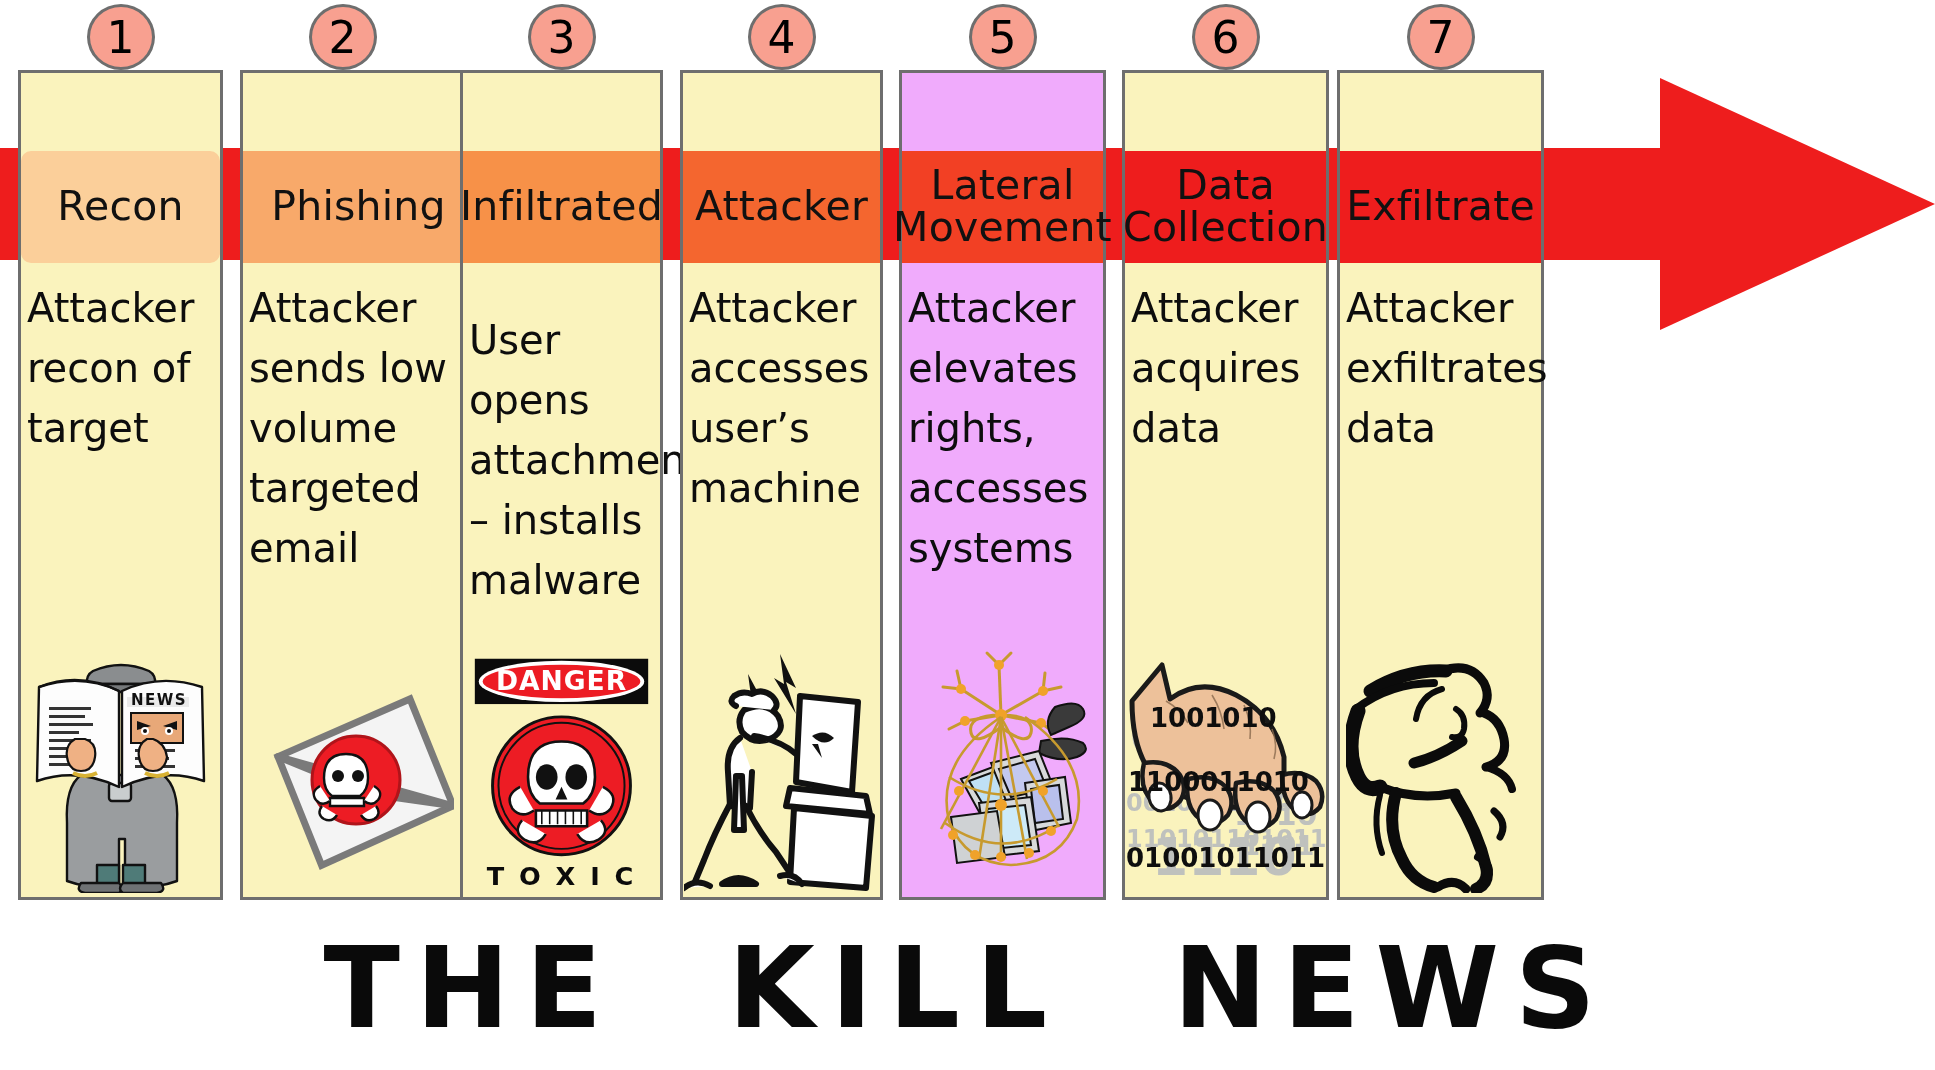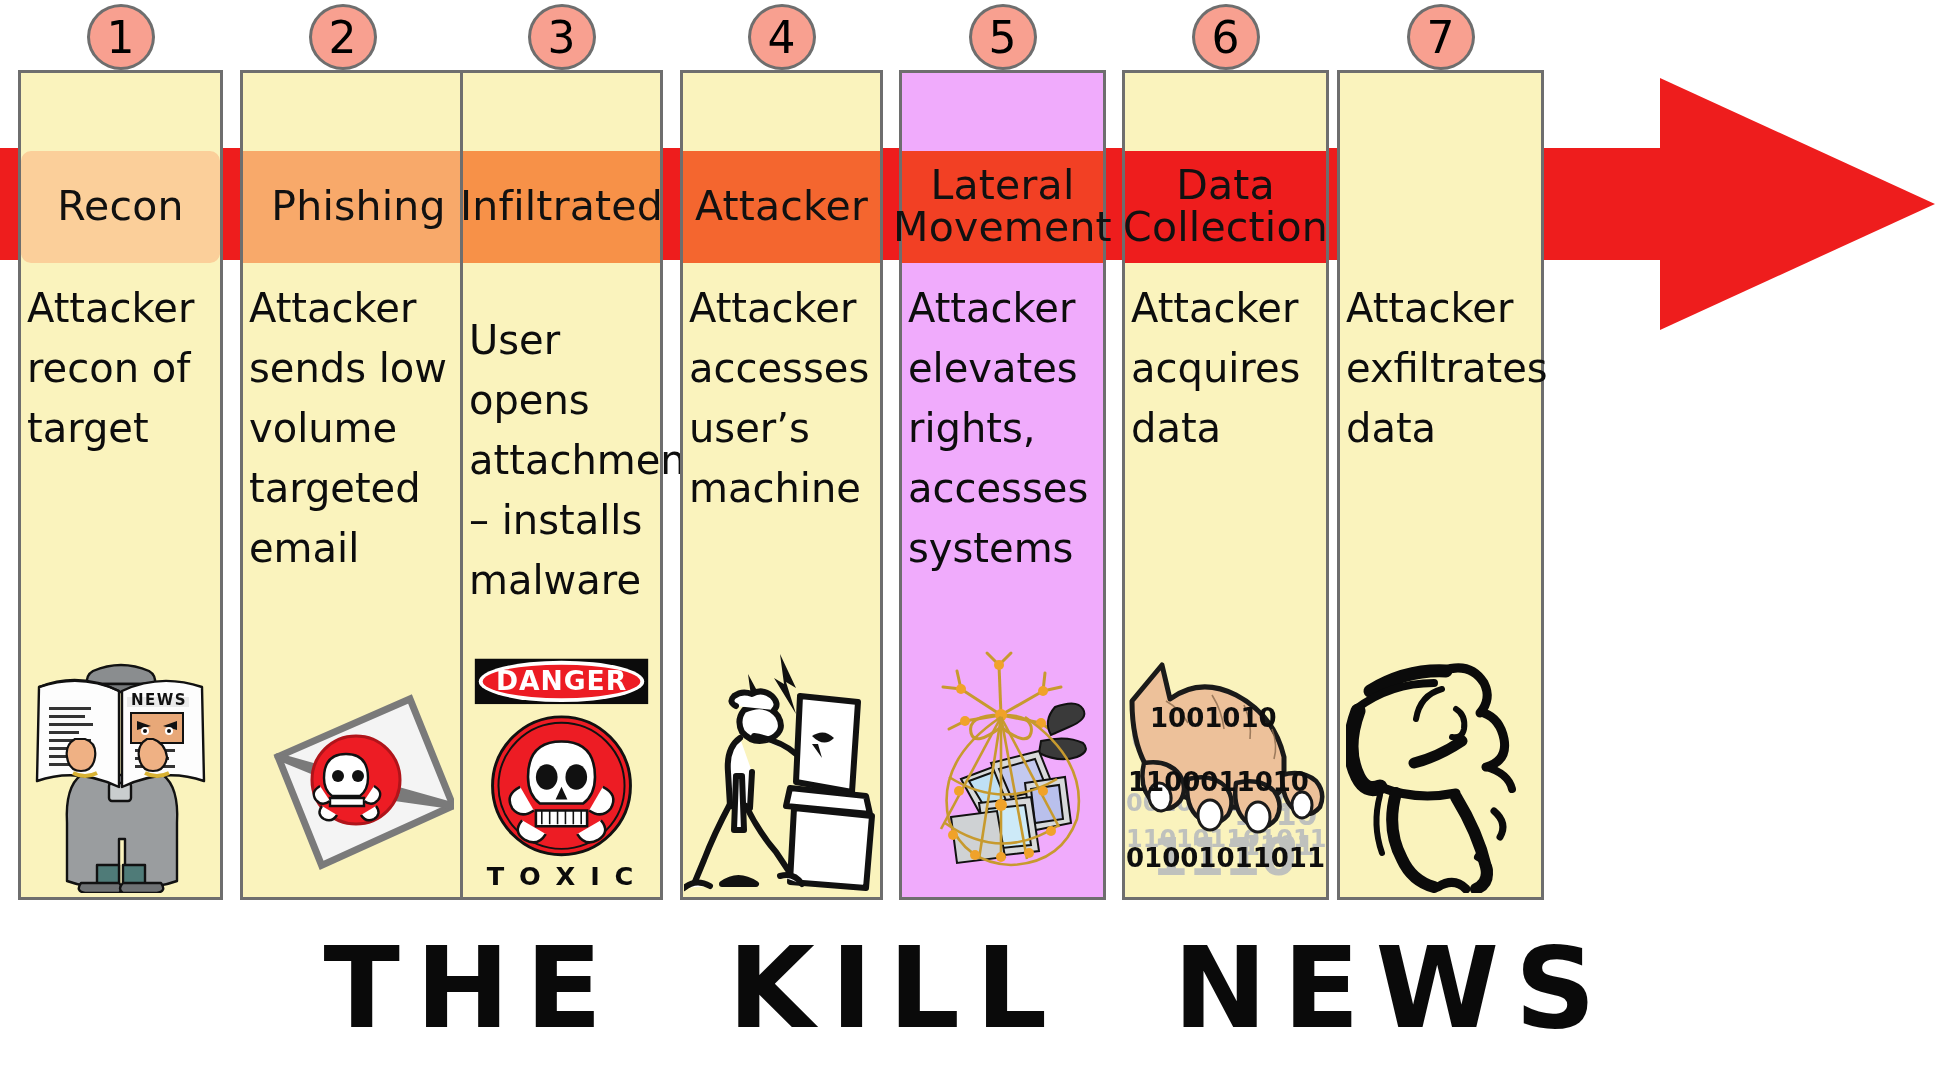--- a/index.html
+++ b/index.html
@@ -346,20 +346,23 @@
  </g>
  <g fill="#0e0e0e" font-family="'DejaVu Sans',sans-serif" font-weight="bold">
    <text x="24" y="84" font-size="26">1001010</text>
    <text x="2" y="148" font-size="26">1100011010</text>
    <text x="0" y="224" font-size="26">01001011011101010</text>
  </g>
 </svg>
         </div>
       </div>
       <div class="col" style="left: 1337px; width: 207px; background: rgb(250, 243, 189); border-color: rgb(110, 110, 110);">
+        <div class="band" style="background: rgb(238, 29, 29);">
+          <div class="band-label">Exfiltrate</div>
+        </div>
         <div class="desc" style="color: rgb(13, 13, 13);">Attacker
 exfiltrates
 data</div>
         <div class="art">
 <svg width="190" height="250" viewBox="0 0 190 250">
  <g fill="none" stroke="#0b0b0b" stroke-linecap="round" stroke-linejoin="round">
    <path d="M24 48 q36-22 76-20" stroke-width="13"></path>
    <path d="M10 66 q34-26 78-26" stroke-width="8"></path>
    <path d="M12 68 q-14 38 0 66 q8 16 22 10" stroke-width="15"></path>
    <path d="M34 144 q36 14 76 6" stroke-width="9"></path>

